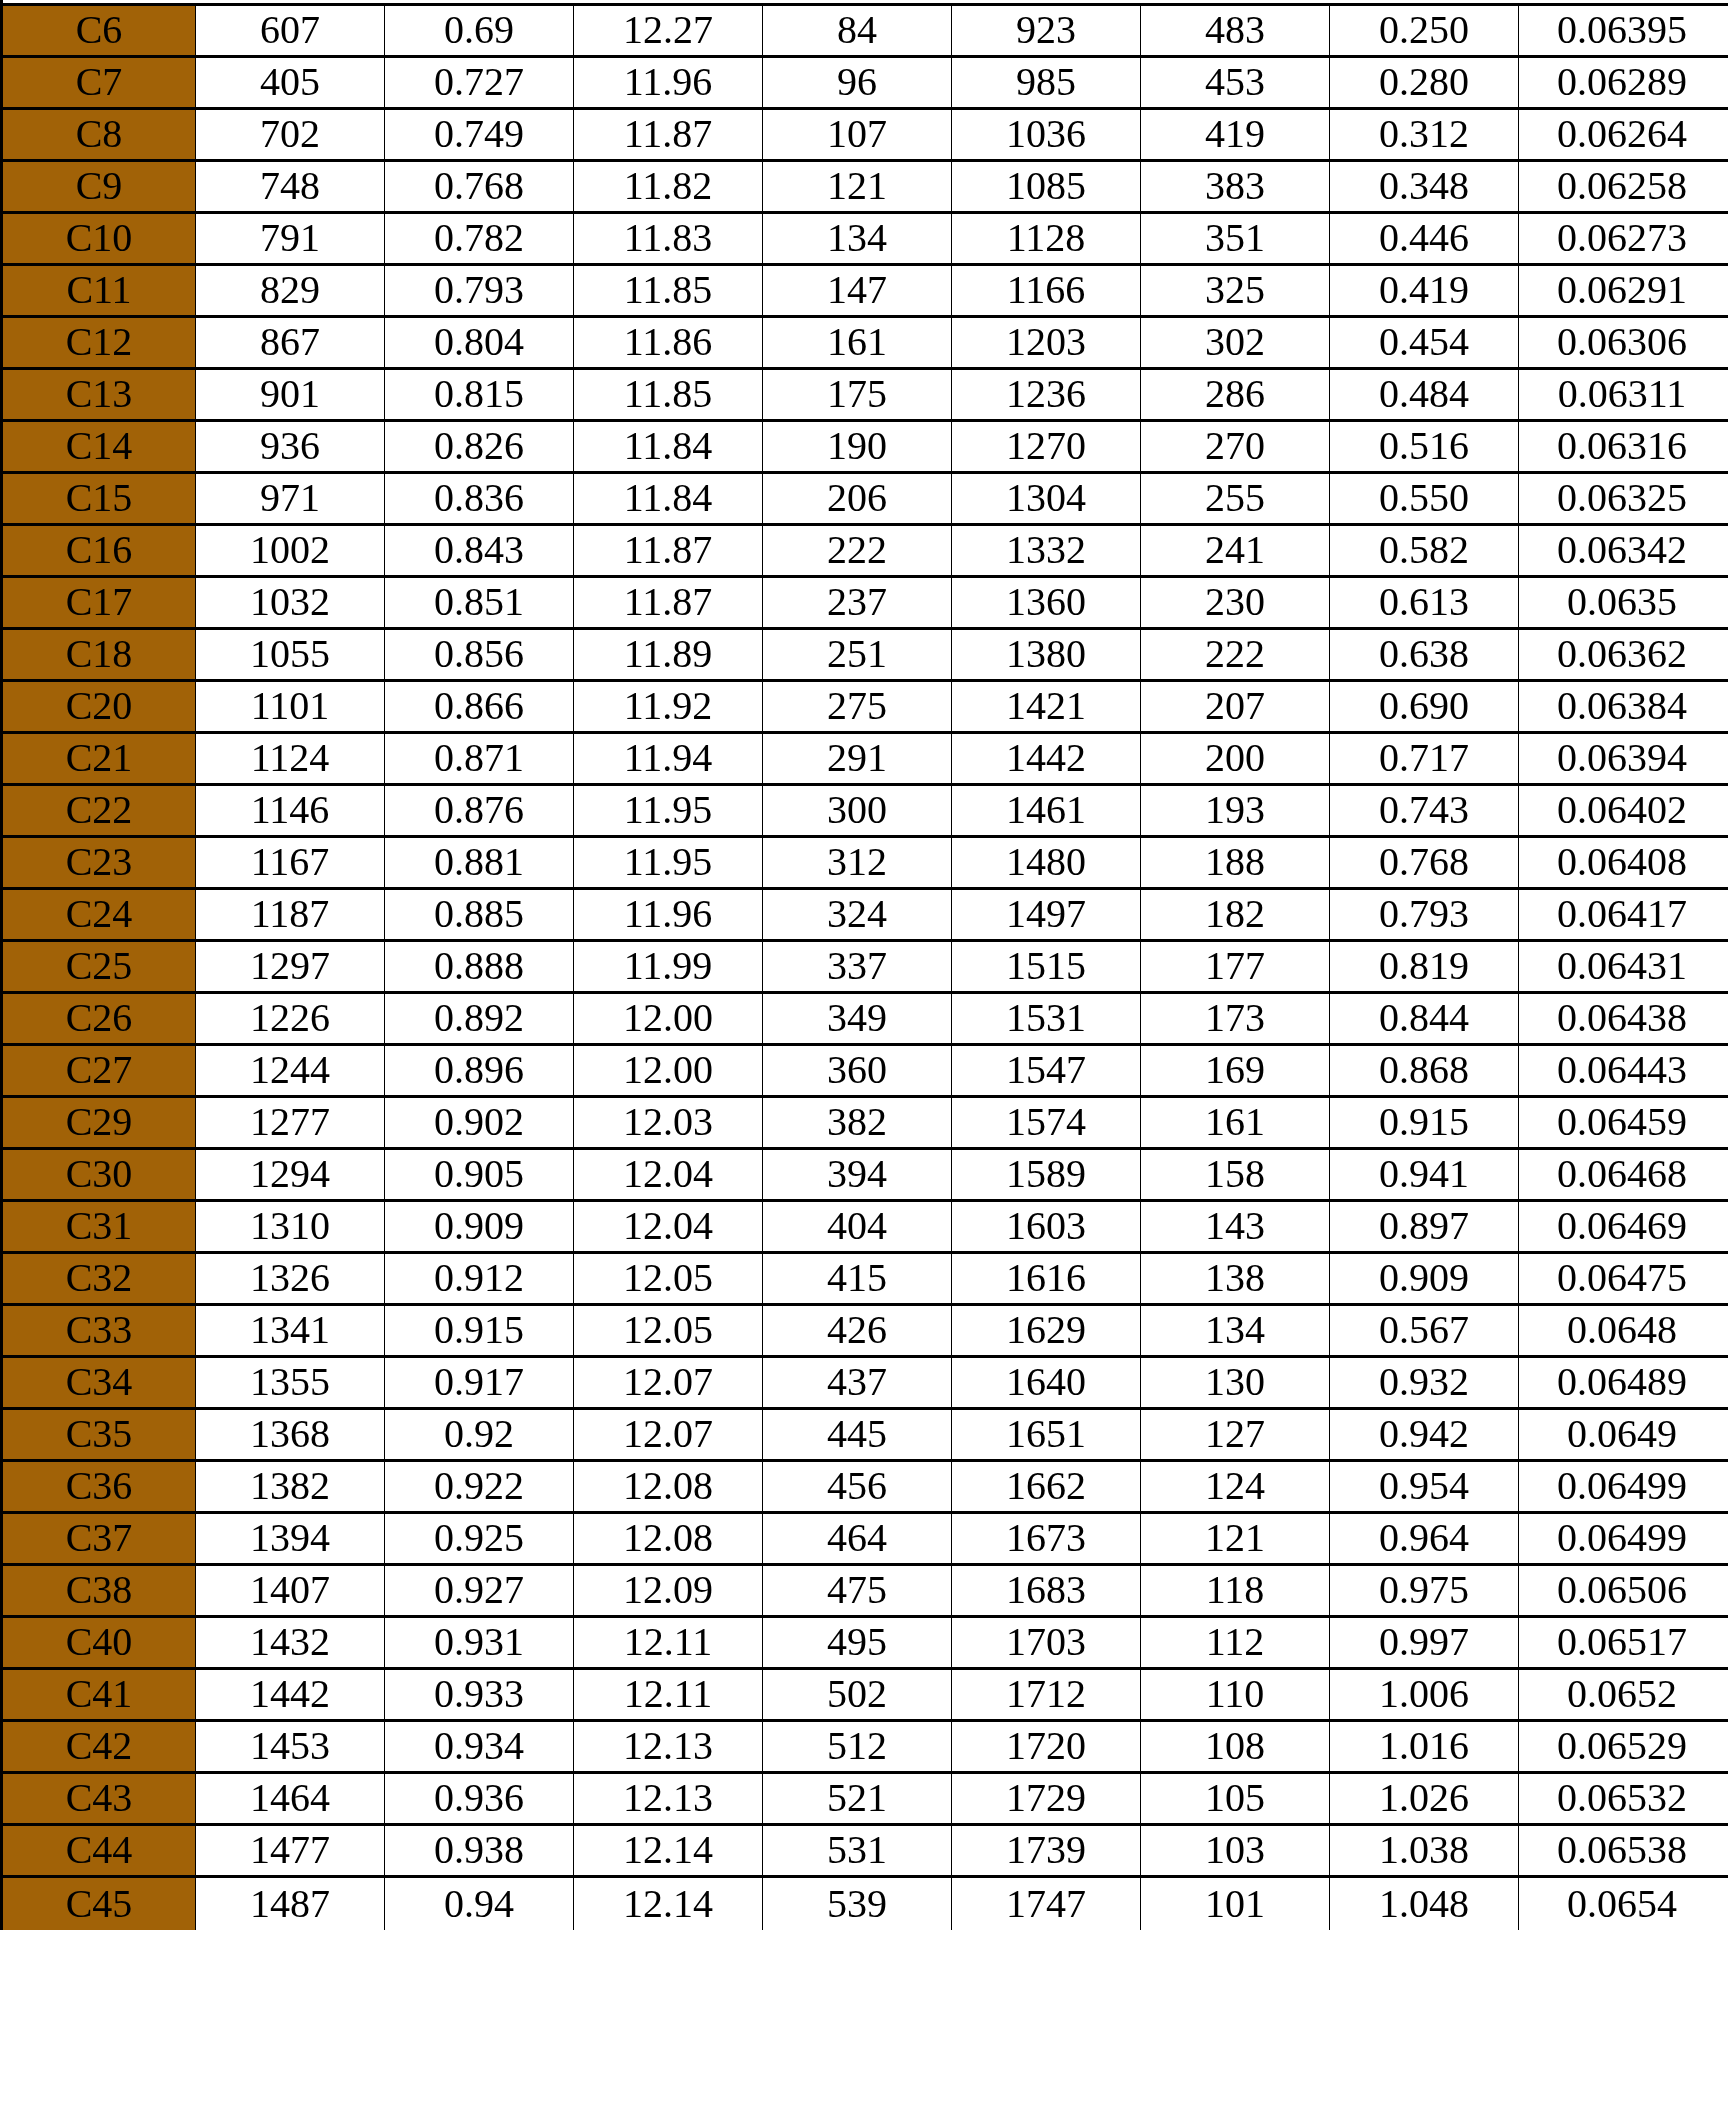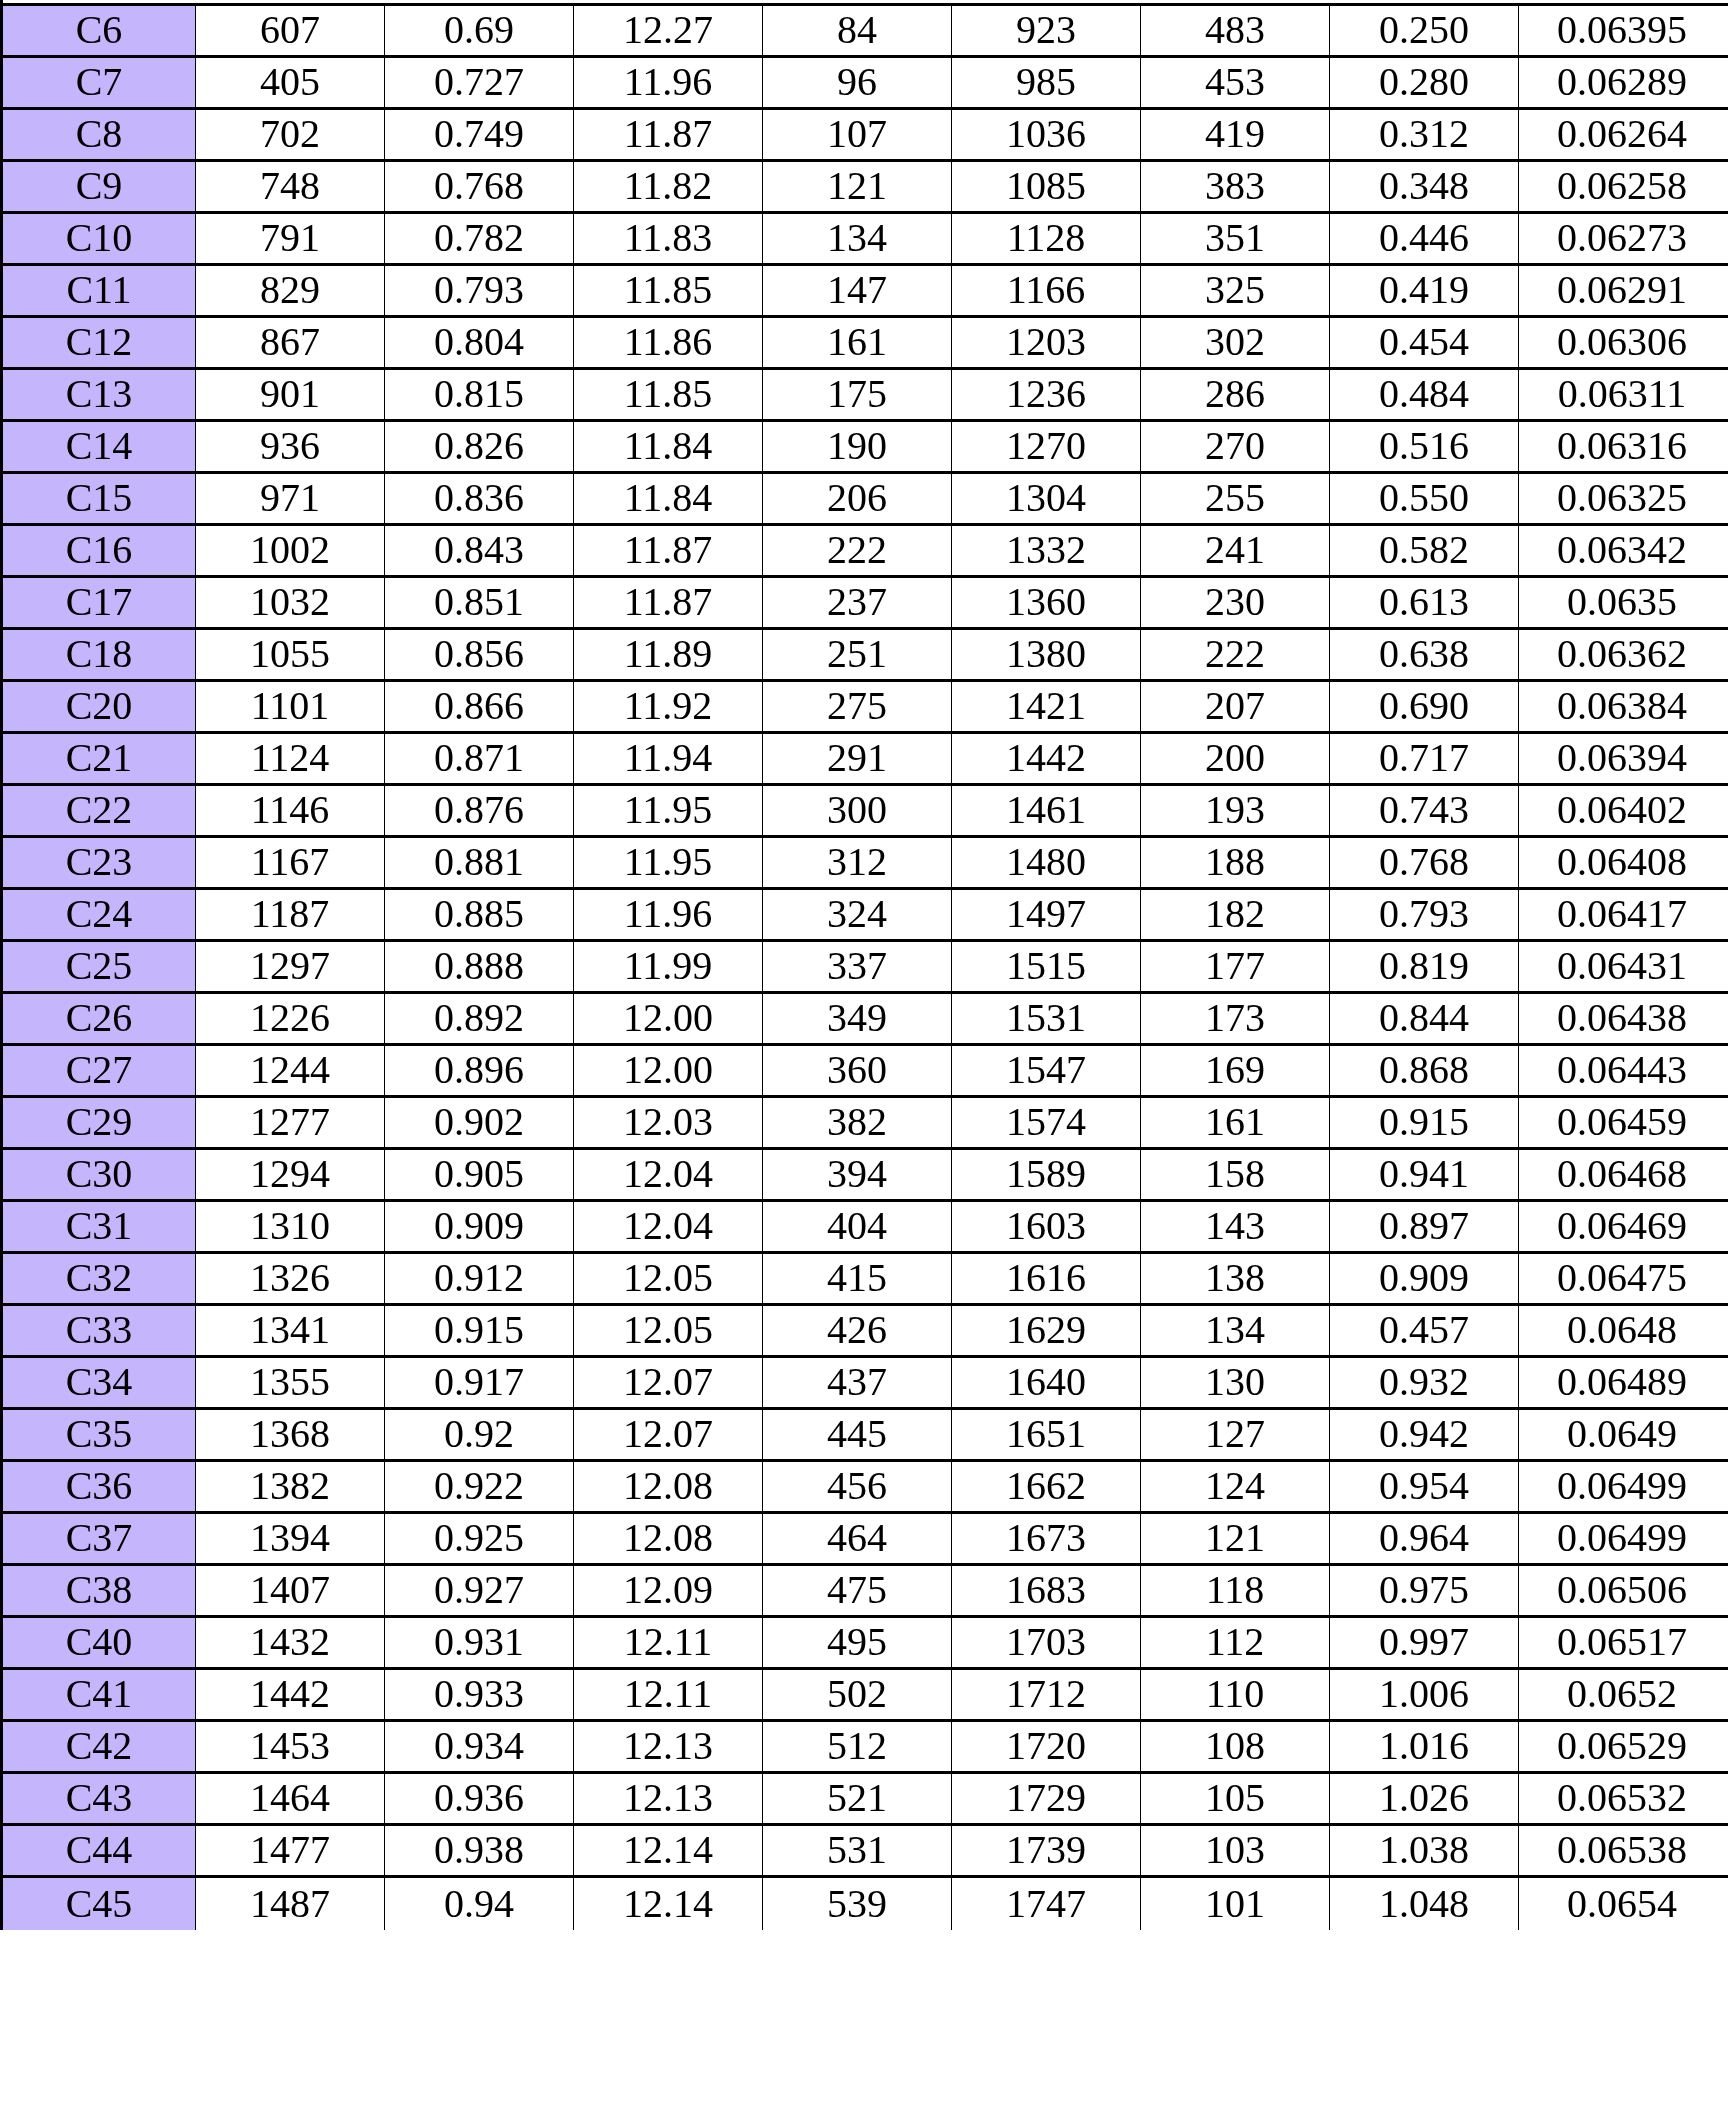--- a/index.html
+++ b/index.html
@@ -61,21 +61,21 @@
       justify-content: center;
       font-size: 40px;
       color: #000;
       border-right: 0.9px solid #000;
       box-sizing: border-box;
       height: 100%;
       line-height: 1;
     }
     .cell:last-child { border-right: none; }
     .cell.group {
-      background: #c4b5fd;
+      background: #a16207;
       border-right: 1.9px solid #000;
     }
   </style>
 </head>
 <body>
 
 <div class="table-wrap">
   <div class="header-spacer"></div>
   <div id="tbody">
       <div class="grid row">
@@ -354,21 +354,21 @@
         <div class="cell">0.06475</div>
       </div>
       <div class="grid row">
         <div class="cell group">C33</div>
         <div class="cell">1341</div>
         <div class="cell">0.915</div>
         <div class="cell">12.05</div>
         <div class="cell">426</div>
         <div class="cell">1629</div>
         <div class="cell">134</div>
-        <div class="cell">0.457</div>
+        <div class="cell">0.567</div>
         <div class="cell">0.0648</div>
       </div>
       <div class="grid row">
         <div class="cell group">C34</div>
         <div class="cell">1355</div>
         <div class="cell">0.917</div>
         <div class="cell">12.07</div>
         <div class="cell">437</div>
         <div class="cell">1640</div>
         <div class="cell">130</div>

